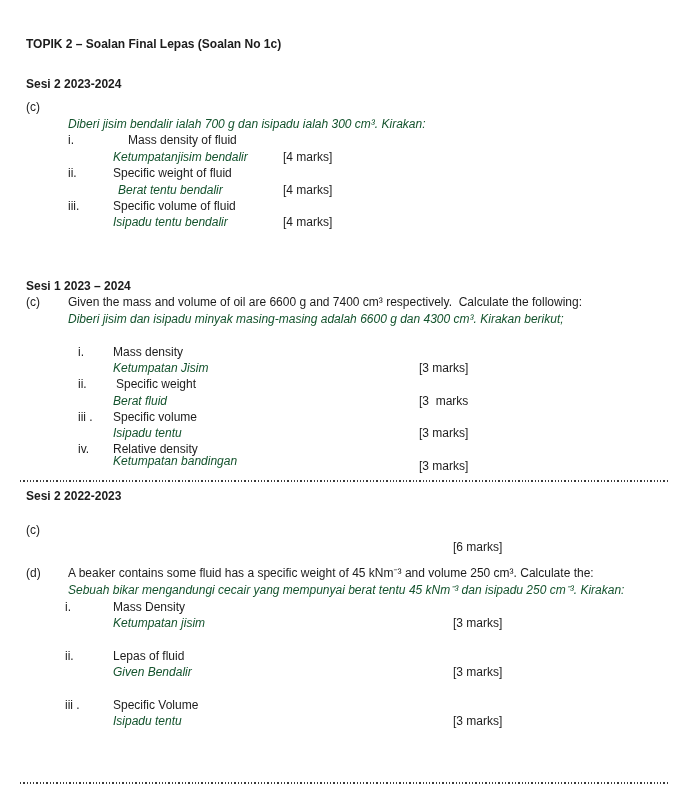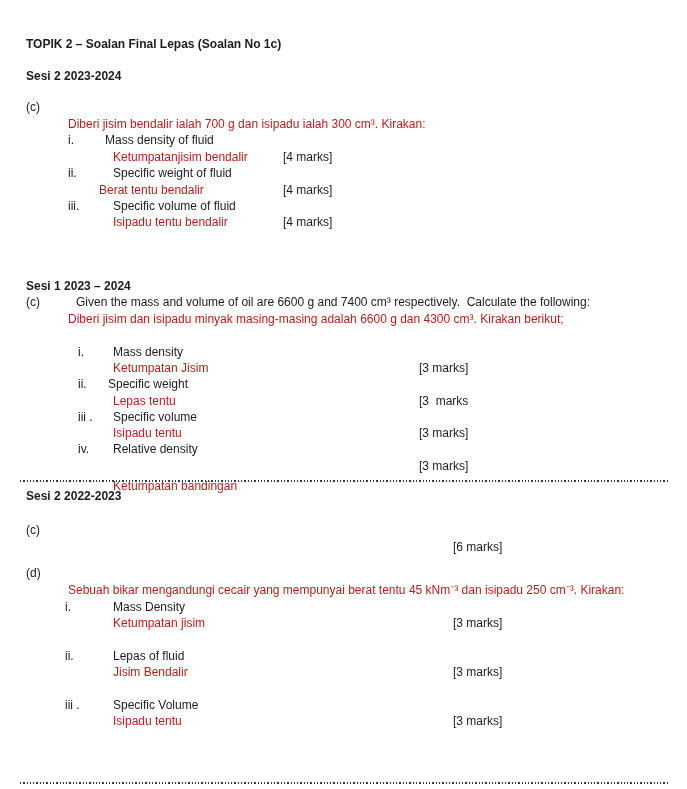--- a/index.html
+++ b/index.html
@@ -12,98 +12,99 @@
     font-size:12px;
     color:#1c1c1c;
     overflow:hidden;
   }
   .ln {
     position:absolute;
     white-space:pre;
     line-height:15px;
   }
   .b { font-weight:700; }
-  .ms { color:#b91c1c; }
+  .ms { color:#14532d; font-style:italic; }
   .sep {
     position:absolute;
     height:2px;
     background:repeating-linear-gradient(90deg,#3a3a3a 0 1.3px, transparent 1.3px 3.3px);
   }
 </style>
 </head>
 <body>
 
 <div class="page">
 
   <div class="ln b" style="top:37px;left:26px">TOPIK 2 – Soalan Final Lepas (Soalan No 1c)</div>
 
-  <div class="ln b" style="top:69px;left:26px">Sesi 2 2023-2024</div>
+  <div class="ln b" style="top:77px;left:26px">Sesi 2 2023-2024</div>
 
   <div class="ln" style="top:100px;left:26px">(c)</div>
   <div class="ln ms" style="top:117px;left:68px">Diberi jisim bendalir ialah 700 g dan isipadu ialah 300 cm³. Kirakan:</div>
 
   <div class="ln" style="top:133px;left:68px">i.</div>
-  <div class="ln" style="top:133px;left:105px">Mass density of fluid</div>
+  <div class="ln" style="top:133px;left:128px">Mass density of fluid</div>
   <div class="ln ms" style="top:150px;left:113px">Ketumpatanjisim bendalir</div>
   <div class="ln" style="top:150px;left:283px">[4 marks]</div>
 
   <div class="ln" style="top:166px;left:68px">ii.</div>
   <div class="ln" style="top:166px;left:113px">Specific weight of fluid</div>
-  <div class="ln ms" style="top:183px;left:99px">Berat tentu bendalir</div>
+  <div class="ln ms" style="top:183px;left:118px">Berat tentu bendalir</div>
   <div class="ln" style="top:183px;left:283px">[4 marks]</div>
 
   <div class="ln" style="top:199px;left:68px">iii.</div>
   <div class="ln" style="top:199px;left:113px">Specific volume of fluid</div>
   <div class="ln ms" style="top:215px;left:113px">Isipadu tentu bendalir</div>
   <div class="ln" style="top:215px;left:283px">[4 marks]</div>
 
   <div class="ln b" style="top:279px;left:26px">Sesi 1 2023 – 2024</div>
 
   <div class="ln" style="top:295px;left:26px">(c)</div>
-  <div class="ln" style="top:295px;left:76px">Given the mass and volume of oil are 6600 g and 7400 cm³ respectively.  Calculate the following:</div>
+  <div class="ln" style="top:295px;left:68px">Given the mass and volume of oil are 6600 g and 7400 cm³ respectively.  Calculate the following:</div>
   <div class="ln ms" style="top:312px;left:68px">Diberi jisim dan isipadu minyak masing-masing adalah 6600 g dan 4300 cm³. Kirakan berikut;</div>
 
   <div class="ln" style="top:345px;left:78px">i.</div>
   <div class="ln" style="top:345px;left:113px">Mass density</div>
   <div class="ln ms" style="top:361px;left:113px">Ketumpatan Jisim</div>
   <div class="ln" style="top:361px;left:419px">[3 marks]</div>
 
   <div class="ln" style="top:377px;left:78px">ii.</div>
-  <div class="ln" style="top:377px;left:108px">Specific weight</div>
-  <div class="ln ms" style="top:394px;left:113px">Lepas tentu</div>
+  <div class="ln" style="top:377px;left:116px">Specific weight</div>
+  <div class="ln ms" style="top:394px;left:113px">Berat fluid</div>
   <div class="ln" style="top:394px;left:419px">[3  marks</div>
 
   <div class="ln" style="top:410px;left:78px">iii .</div>
   <div class="ln" style="top:410px;left:113px">Specific volume</div>
   <div class="ln ms" style="top:426px;left:113px">Isipadu tentu</div>
   <div class="ln" style="top:426px;left:419px">[3 marks]</div>
 
   <div class="ln" style="top:442px;left:78px">iv.</div>
   <div class="ln" style="top:442px;left:113px">Relative density</div>
-  <div class="ln ms" style="top:479px;left:113px">Ketumpatan bandingan</div>
+  <div class="ln ms" style="top:454px;left:113px">Ketumpatan bandingan</div>
   <div class="ln" style="top:459px;left:419px">[3 marks]</div>
 
   <div class="sep" style="top:480px;left:20px;width:650px"></div>
 
   <div class="ln b" style="top:489px;left:26px">Sesi 2 2022-2023</div>
 
   <div class="ln" style="top:523px;left:26px">(c)</div>
   <div class="ln" style="top:540px;left:453px">[6 marks]</div>
 
   <div class="ln" style="top:566px;left:26px">(d)</div>
+  <div class="ln" style="top:566px;left:68px">A beaker contains some fluid has a specific weight of 45 kNm⁻³ and volume 250 cm³. Calculate the:</div>
   <div class="ln ms" style="top:583px;left:68px">Sebuah bikar mengandungi cecair yang mempunyai berat tentu 45 kNm⁻³ dan isipadu 250 cm⁻³. Kirakan:</div>
 
   <div class="ln" style="top:600px;left:65px">i.</div>
   <div class="ln" style="top:600px;left:113px">Mass Density</div>
   <div class="ln ms" style="top:616px;left:113px">Ketumpatan jisim</div>
   <div class="ln" style="top:616px;left:453px">[3 marks]</div>
 
   <div class="ln" style="top:649px;left:65px">ii.</div>
   <div class="ln" style="top:649px;left:113px">Lepas of fluid</div>
-  <div class="ln ms" style="top:665px;left:113px">Jisim Bendalir</div>
+  <div class="ln ms" style="top:665px;left:113px">Given Bendalir</div>
   <div class="ln" style="top:665px;left:453px">[3 marks]</div>
 
   <div class="ln" style="top:698px;left:65px">iii .</div>
   <div class="ln" style="top:698px;left:113px">Specific Volume</div>
   <div class="ln ms" style="top:714px;left:113px">Isipadu tentu</div>
   <div class="ln" style="top:714px;left:453px">[3 marks]</div>
 
   <div class="sep" style="top:782px;left:20px;width:650px"></div>
 
 </div>

